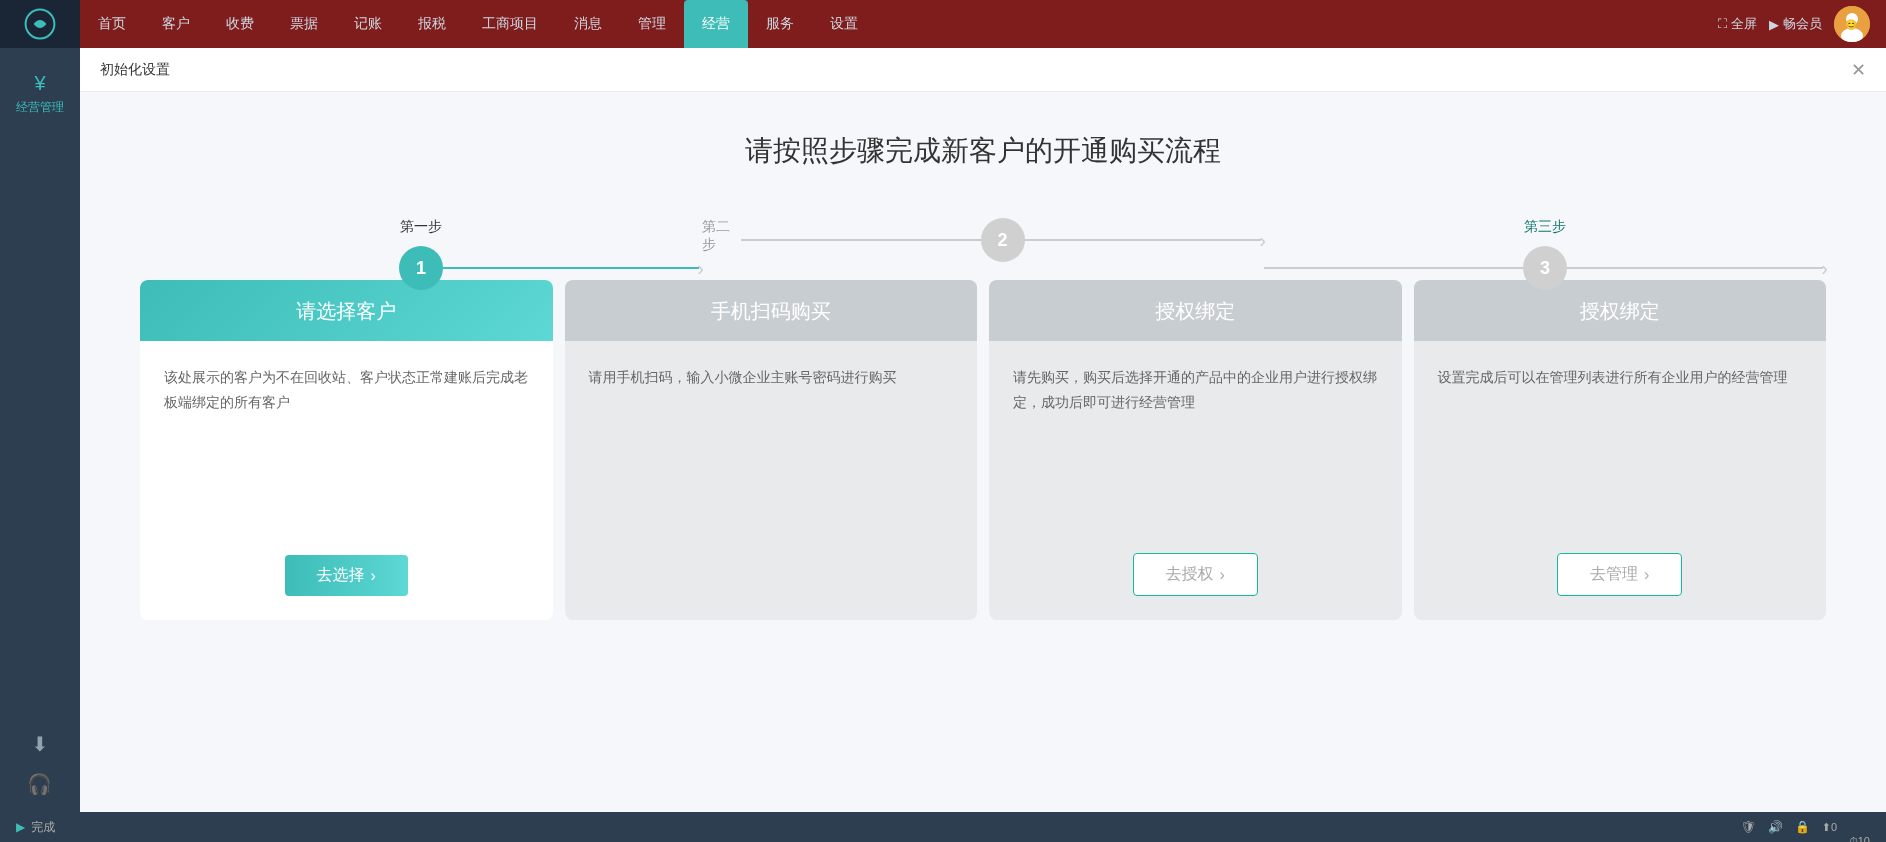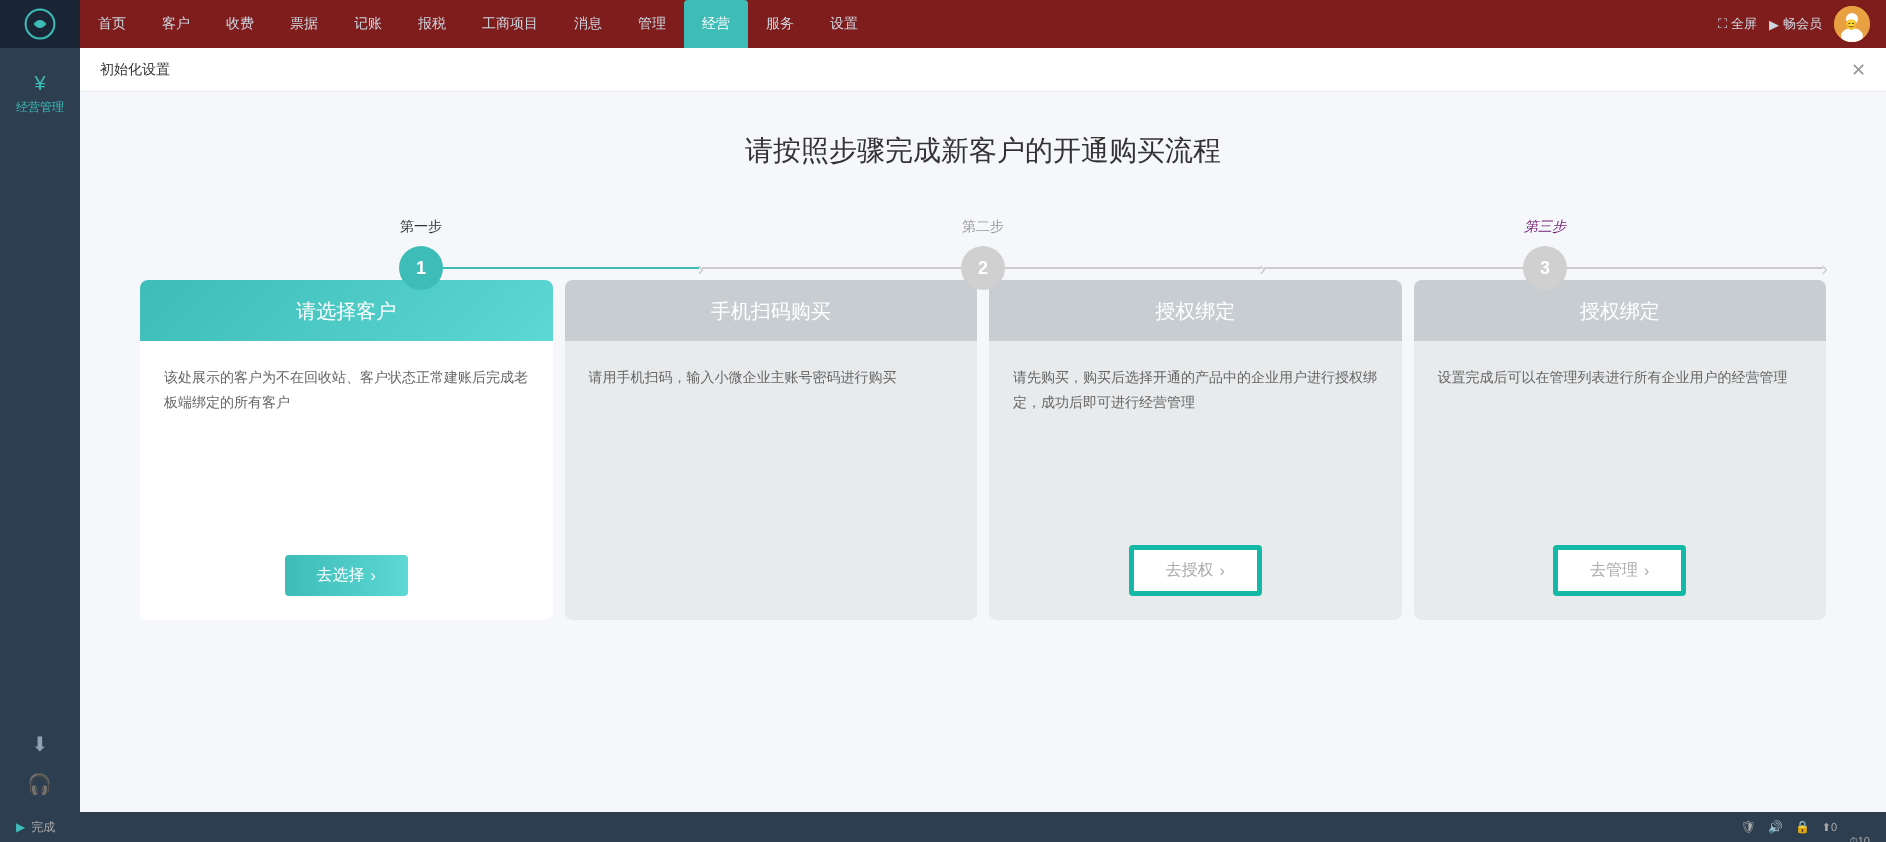--- a/index.html
+++ b/index.html
@@ -222,21 +222,21 @@
       border: none;
       outline: none;
     }
     .action-btn.teal {
       background: linear-gradient(90deg, #3dbcb8, #5dd8d4);
       color: #fff;
     }
     .action-btn.outline {
       background: #fff;
       color: #aaa;
-      border: 5px solid #14b8a6;
+      border: 1px solid #14b8a6;
     }
 
     
     .status-bar {
       position: absolute;
       bottom: 0; left: 0; right: 0;
       height: 30px;
       background: #2c3e50;
       display: flex; align-items: center;
       padding: 0 16px;
@@ -326,38 +326,38 @@
           <div class="step-circle active">
             <span>1</span>
           </div>
           <div style="flex:1; display:flex; align-items:center;">
             <div style="flex:1; height:2px; background:#3dbcb8;"></div>
             <span style="color:#ccc; font-size:20px; margin:0 -2px;">›</span>
           </div>
         </div>
       </div>
 
-      <div style="flex:1; display:flex; flex-direction:column; align-items:center;">
+      <div style="flex:1; display:flex; flex-direction:row; align-items:flex-start;">
         <span class="step-label" style="color:#999;">第二步</span>
         <div style="display:flex; align-items:center; width:100%;">
           <div style="flex:1; display:flex; align-items:center;">
             <div style="flex:1; height:2px; background:#ccc;"></div>
           </div>
           <div class="step-circle inactive">
             <span>2</span>
           </div>
           <div style="flex:1; display:flex; align-items:center;">
             <div style="flex:1; height:2px; background:#ccc;"></div>
             <span style="color:#ccc; font-size:20px; margin:0 -2px;">›</span>
           </div>
         </div>
       </div>
 
       <div style="flex:1; display:flex; flex-direction:column; align-items:center;">
-        <span class="step-label" style="color:#701a75;font-style:italic;">第三步</span>
+        <span class="step-label" style="color:#0f766e;">第三步</span>
         <div style="display:flex; align-items:center; width:100%;">
           <div style="flex:1; display:flex; align-items:center;">
             <div style="flex:1; height:2px; background:#ccc;"></div>
           </div>
           <div class="step-circle inactive">
             <span>3</span>
           </div>
           <div style="flex:1; display:flex; align-items:center;">
             <div style="flex:1; height:2px; background:#ccc;"></div>
             <span style="color:#ccc; font-size:20px; margin:0 -2px;">›</span>

